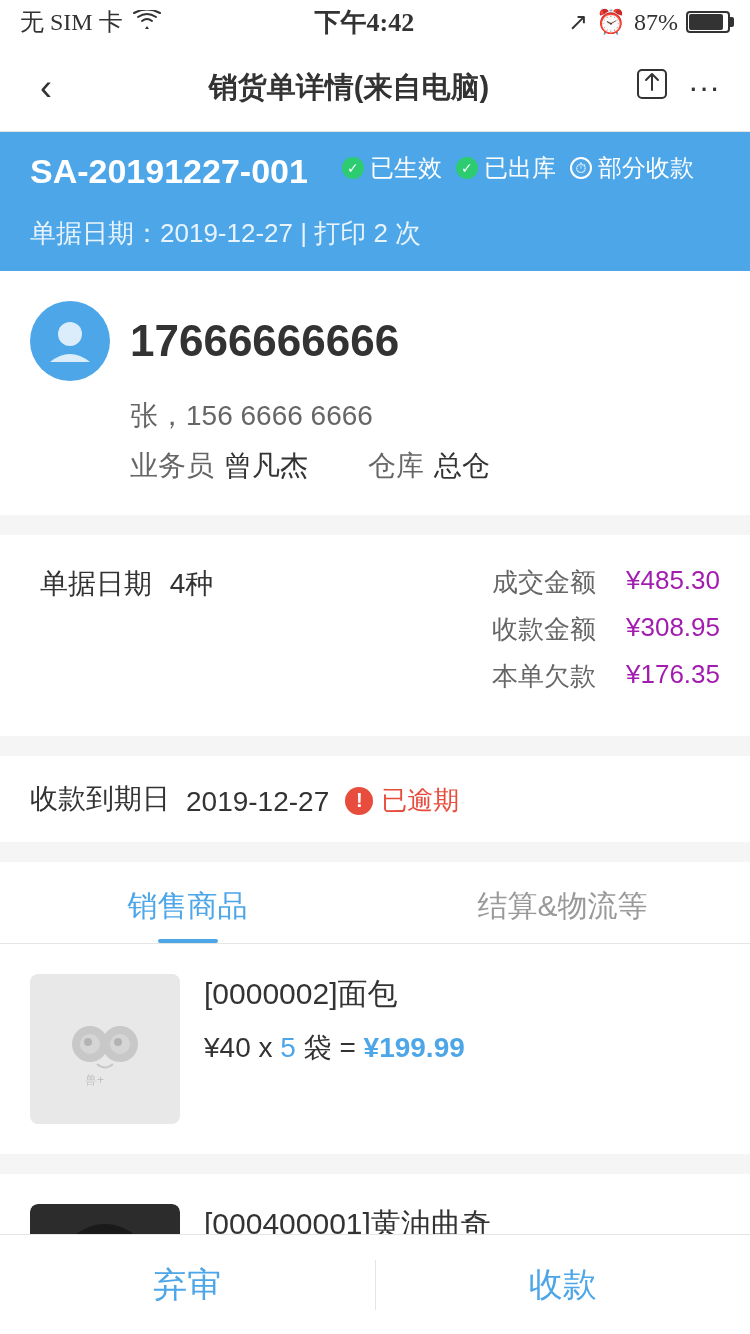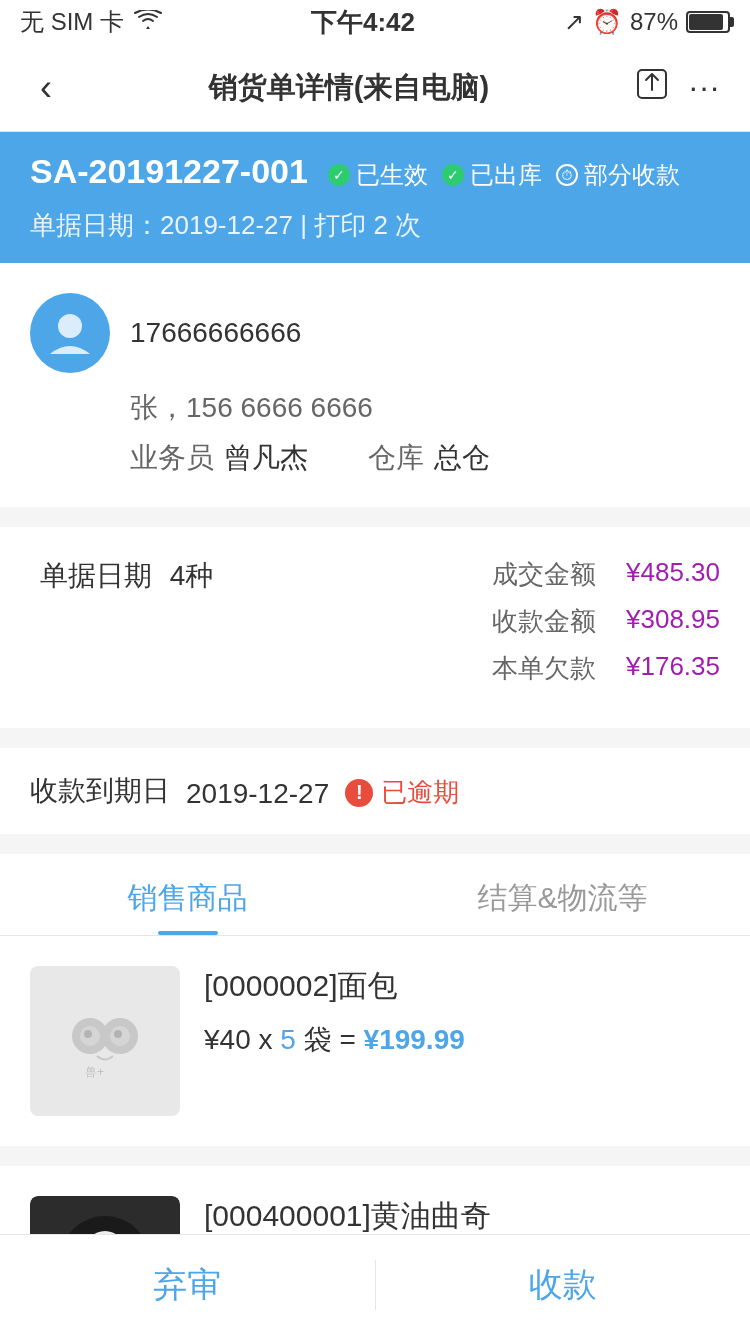--- a/index.html
+++ b/index.html
@@ -16,20 +16,21 @@
     
     .status-bar {
       height: 44px;
       background: #fff;
       display: flex;
       align-items: center;
       justify-content: space-between;
       padding: 0 20px;
       font-size: 24px;
       font-weight: 500;
+      font-family: Liberation Serif, serif;
     }
     .status-left { display: flex; align-items: center; gap: 10px; }
     .status-center { font-size: 26px; font-weight: 600; }
     .status-right { display: flex; align-items: center; gap: 8px; font-size: 24px; }
     .battery-icon {
       width: 44px; height: 22px; border: 2px solid #333; border-radius: 4px;
       position: relative; display: inline-block;
     }
     .battery-icon::after {
       content: '';
@@ -69,23 +70,23 @@
       cursor: pointer;
     }
 
     
     .header-banner {
       background: #4da6e8;
       padding: 20px 30px;
     }
     .header-banner-top {
       display: flex;
-      align-items: flex-end;
-      gap: 20px;
-      margin-bottom: 17px;
+      align-items: flex-start;
+      gap: 34px;
+      margin-bottom: 25px;
     }
     .order-id {
       font-size: 34px;
       font-weight: 700;
       color: #fff;
     }
     .status-badges {
       display: flex;
       align-items: center;
       gap: 14px;
@@ -129,22 +130,22 @@
       margin-bottom: 16px;
     }
     .customer-avatar {
       width: 80px; height: 80px;
       border-radius: 50%;
       background: #4da6e8;
       display: flex; align-items: center; justify-content: center;
       color: #fff; font-size: 40px;
     }
     .customer-name {
-      font-size: 28px;
-      font-weight: 400;
+      font-size: 44px;
+      font-weight: 700;
       color: #333;
     }
     .customer-info {
       font-size: 28px;
       color: #666;
       margin-bottom: 12px;
       padding-left: 100px;
     }
     .customer-meta {
       display: flex;

